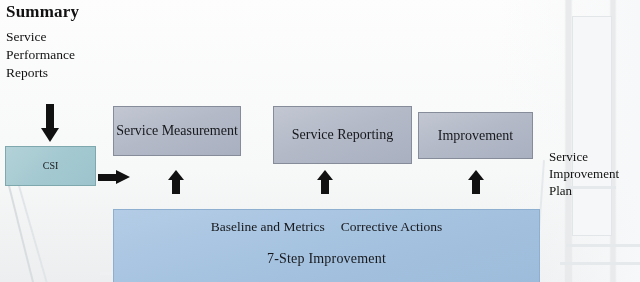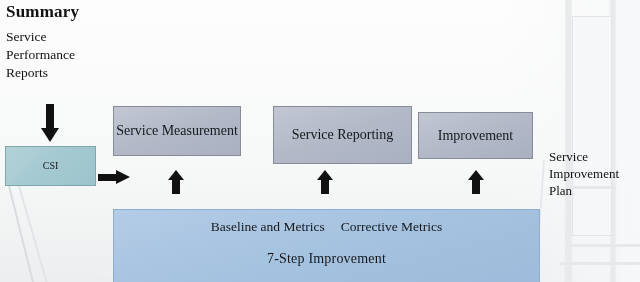--- a/index.html
+++ b/index.html
@@ -218,18 +218,18 @@
 
   <div class="box gray sm">Service Measurement</div>
 
   <div class="box gray sr">Service Reporting</div>
 
   <div class="box gray imp">Improvement</div>
 
   <div class="box seven">
     <div class="seven-row">
       <span>Baseline and Metrics</span>
-      <span>Corrective Metrics</span>
+      <span>Corrective Actions</span>
     </div>
     <div class="seven-title">7-Step Improvement</div>
   </div>
 
 </div>
 
 </body></html>

